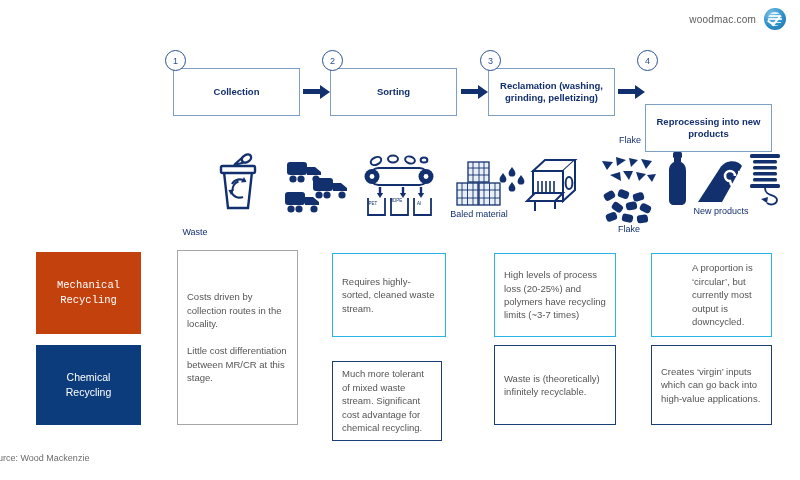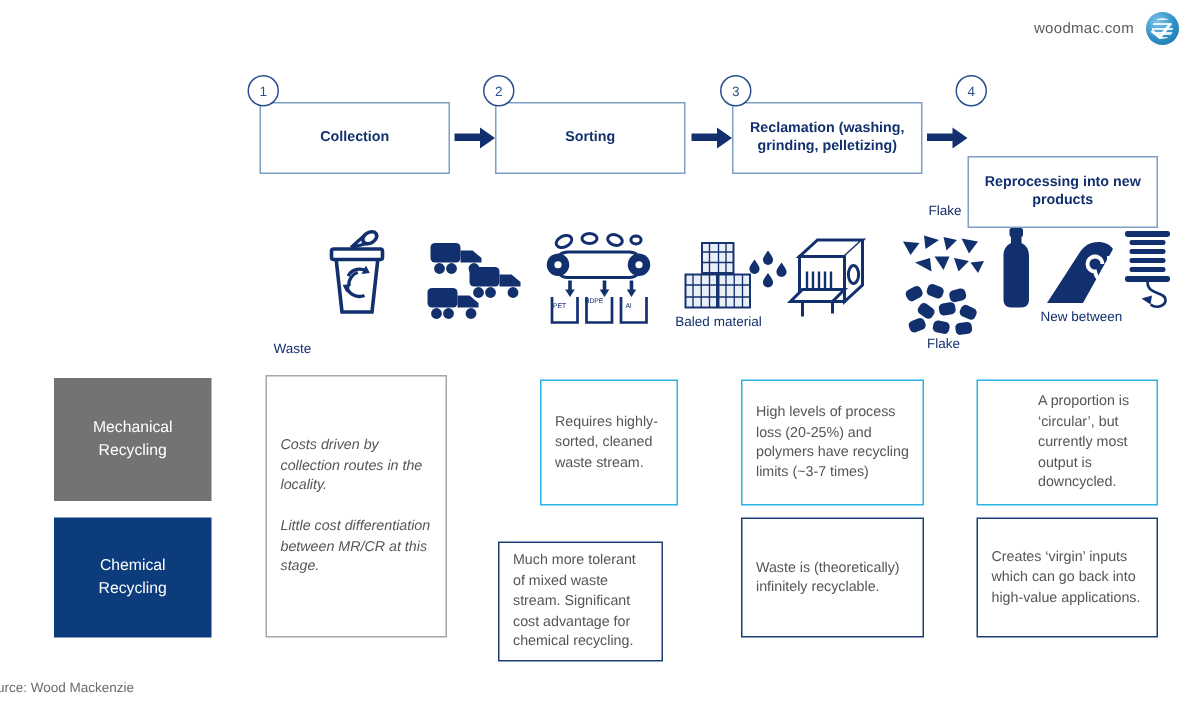--- a/index.html
+++ b/index.html
@@ -43,31 +43,31 @@
     border-left:10px solid #13306e;}
 
   
   .iclabel{font-size:9px;font-weight:normal;color:#13306e;text-align:center;line-height:1.2;}
 
   
   .chip{
     display:flex;align-items:center;justify-content:center;text-align:center;
     color:#fff;font-size:10.5px;line-height:1.45;
   }
-  .chip-mech{background:#737373;}
+  .chip-mech{background:#c2410c;font-family:Liberation Mono, monospace;}
   .chip-chem{background:#0c3c7c;}
 
   
   .cell{
     background:#fff;box-sizing:border-box;
     display:flex;align-items:center;
     font-size:9.5px;line-height:1.42;color:#555555;padding:6px 9px;
     white-space:pre-line;
   }
-  .b-grey{border:1px solid #a6a6a6;font-style:italic;}
+  .b-grey{border:1px solid #a6a6a6;}
   .b-cyan{border:1px solid #29b3e8;}
   .b-navy{border:1px solid #1b3f74;}
 
   
   #source{left:-13px;bottom:17px;font-size:9px;color:#6b6b6b;}
 
   svg{display:block;overflow:visible;}
 </style>
 </head>
 <body>
@@ -239,32 +239,32 @@
       <rect x="91" y="22" width="24" height="3.4" rx="1.5"></rect>
       <rect x="91" y="28" width="24" height="3.4" rx="1.5"></rect>
       <rect x="88" y="34" width="30" height="4" rx="1.6"></rect>
     </g>
     <g fill="none" stroke-width="1.8">
       <path d="M103 38 c0 9 12 6 12 12 c0 4 -6 6 -10 3"></path>
       <path d="M105 53 l-6 -4 7 -2 z" fill="#13306e" stroke="none"></path>
     </g>
   </svg>
 </div>
-<div class="abs iclabel" style="left:676px;top:206px;width:90px;">New between</div>
+<div class="abs iclabel" style="left:676px;top:206px;width:90px;">New products</div>
 
 <div class="abs chip chip-mech" style="left:36px;top:252px;width:105px;height:82px;white-space:pre-line;">Mechanical
 Recycling</div>
 <div class="abs chip chip-chem" style="left:36px;top:345px;width:105px;height:80px;white-space:pre-line;">Chemical
 Recycling</div>
 
 <div class="abs cell b-grey" style="left:177px;top:250px;width:121px;height:175px;">Costs driven by collection routes in the locality.
 
 Little cost differentiation between MR/CR at this stage.</div>
 
-<div class="abs cell b-cyan" style="left:332px;top:253px;width:92px;height:84px;margin-left:28px;">Requires highly-sorted, cleaned waste stream.</div>
+<div class="abs cell b-cyan" style="left:332px;top:253px;width:114px;height:84px;">Requires highly-sorted, cleaned waste stream.</div>
 <div class="abs cell b-cyan" style="left:494px;top:253px;width:122px;height:84px;">High levels of process loss (20-25%) and polymers have recycling limits (~3-7 times)</div>
 <div class="abs cell b-cyan" style="left:651px;top:253px;width:121px;height:84px;padding-left:40px;">A proportion is ‘circular’, but currently most output is downcycled.</div>
 
 <div class="abs cell b-navy" style="left:332px;top:345px;width:110px;height:80px;margin-top:16px;">Much more tolerant of mixed waste stream. Significant cost advantage for chemical recycling.</div>
 <div class="abs cell b-navy" style="left:494px;top:345px;width:122px;height:80px;">Waste is (theoretically) infinitely recyclable.</div>
 <div class="abs cell b-navy" style="left:651px;top:345px;width:121px;height:80px;">Creates ‘virgin’ inputs which can go back into high-value applications.</div>
 
 <div class="abs" id="source">Source: Wood Mackenzie</div>
 
 </body></html>

